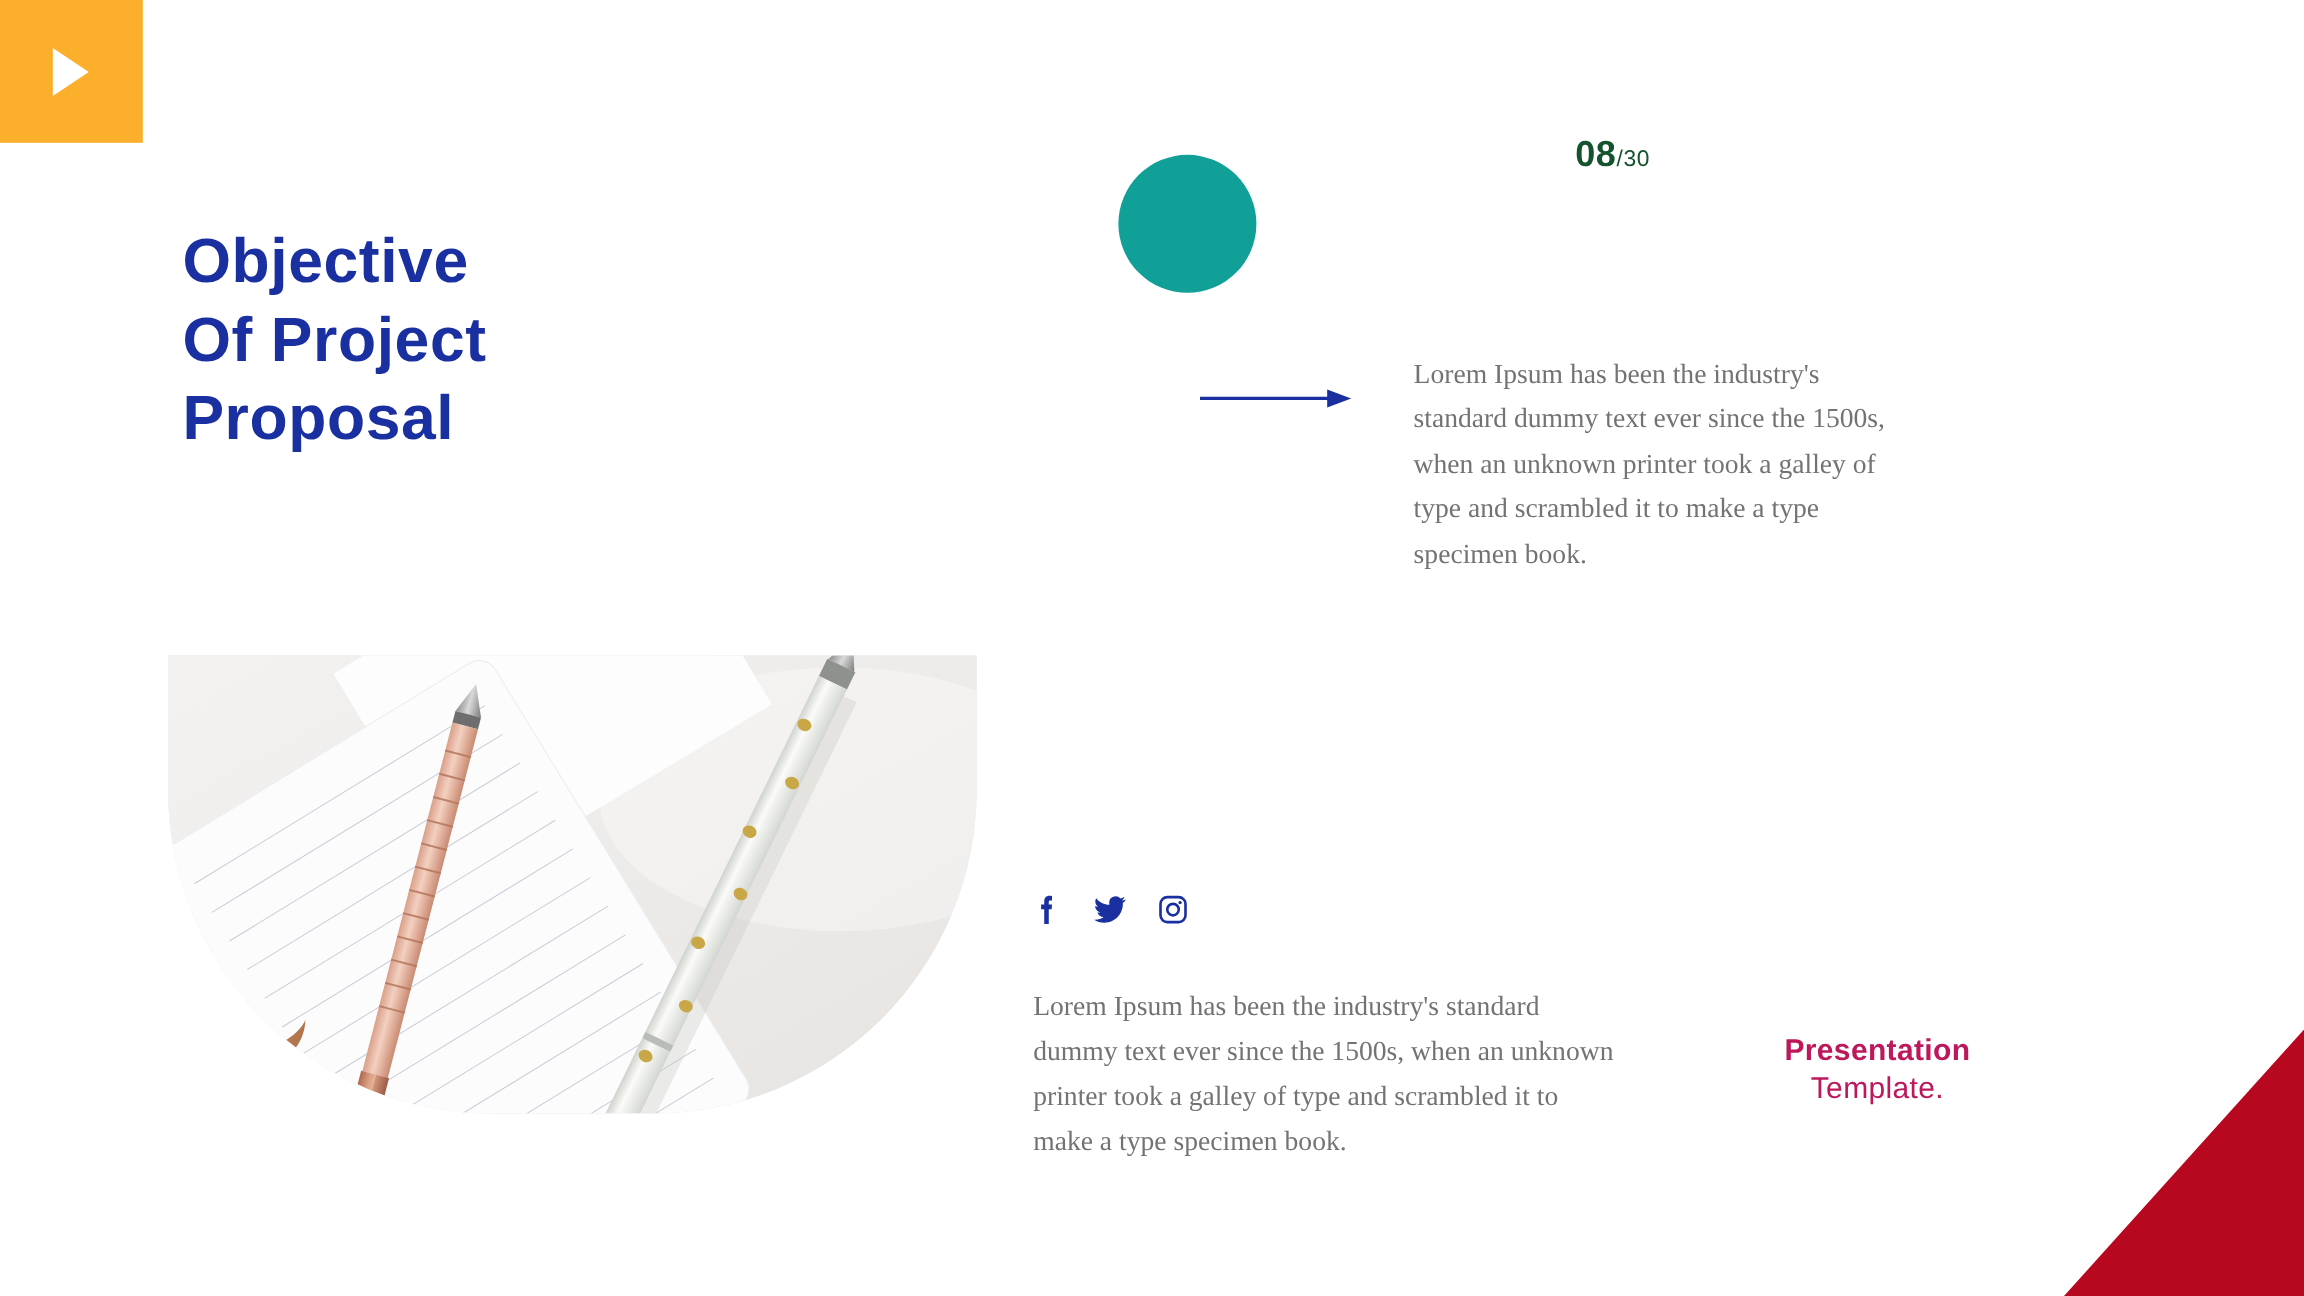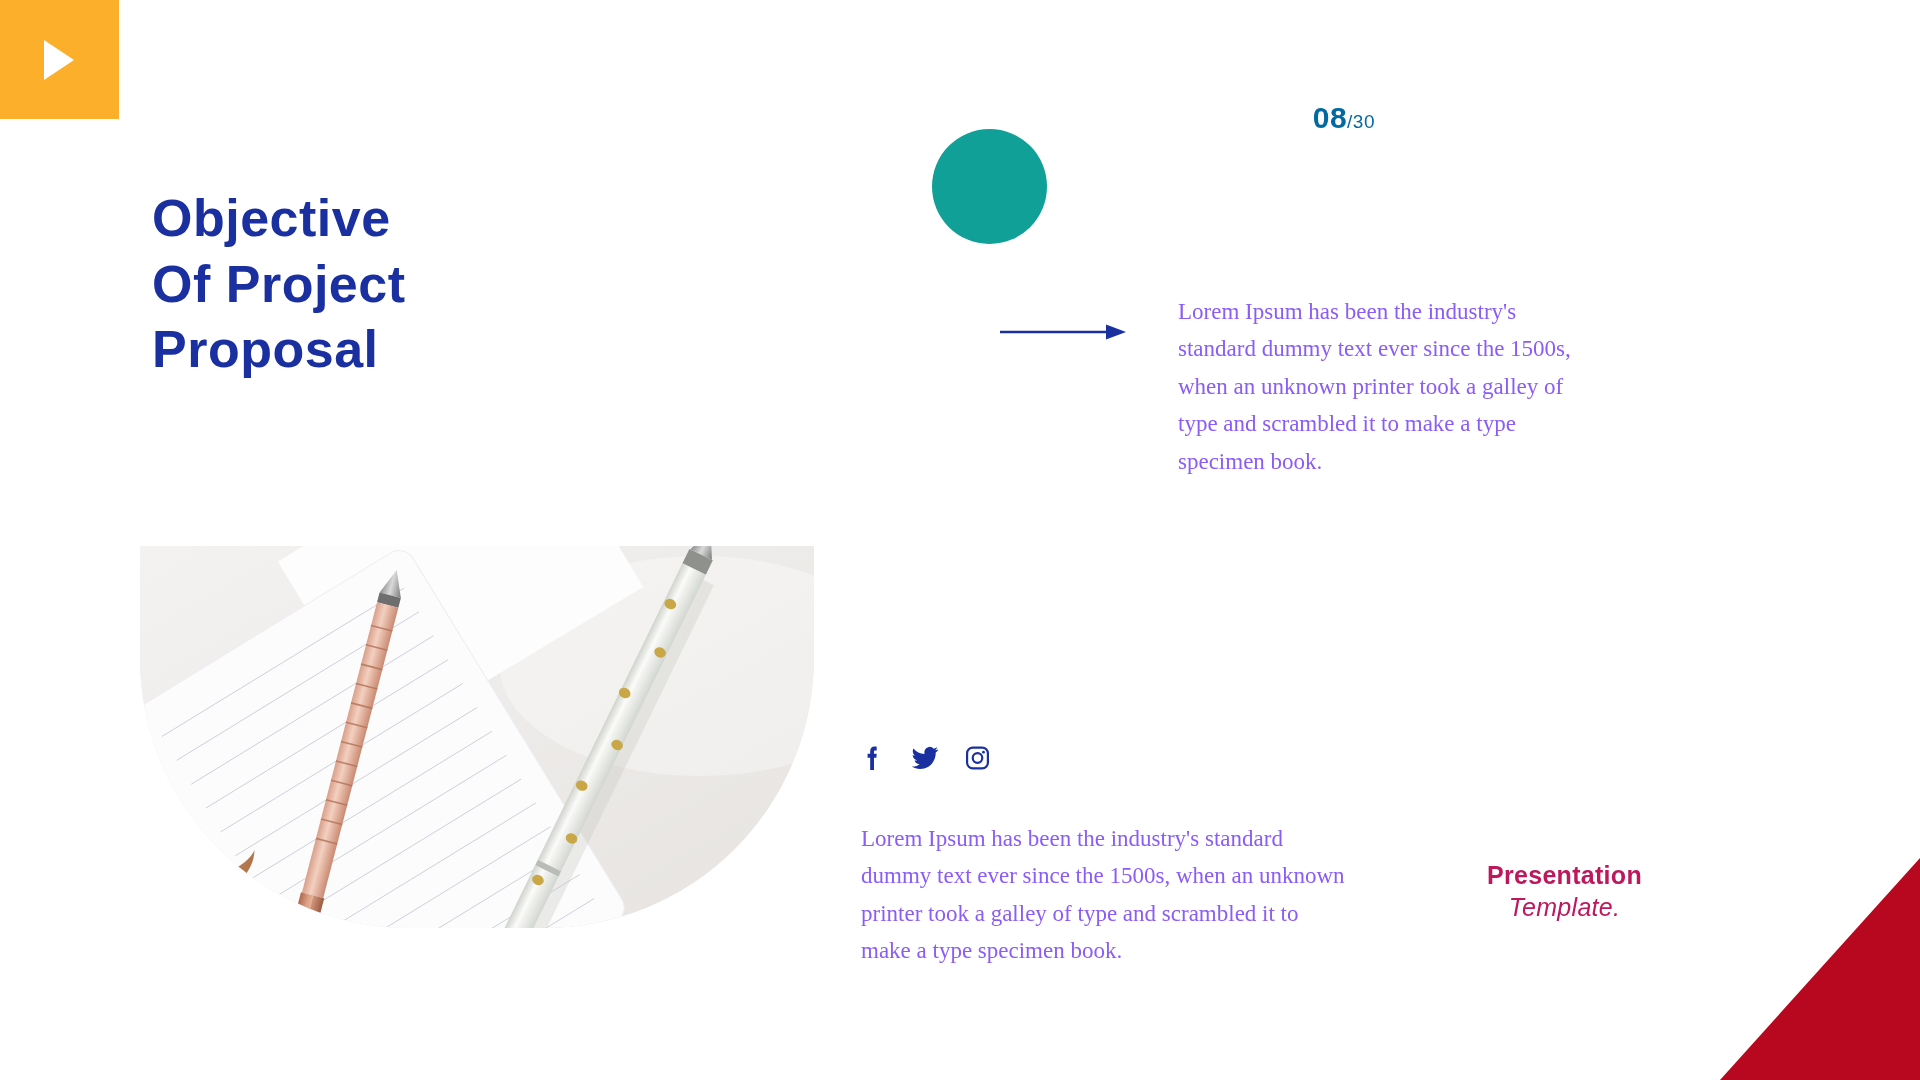--- a/index.html
+++ b/index.html
@@ -35,22 +35,22 @@
     height: 0;
     border-left: 30px solid #ffffff;
     border-top: 20px solid transparent;
     border-bottom: 20px solid transparent;
   }
 
   
   .page-counter {
     position: absolute;
     right: 545px;
-    top: 101px;
-    color: #0369a1;
+    top: 112px;
+    color: #14532d;
     white-space: nowrap;
     letter-spacing: .5px;
   }
   .page-counter .cur {
     font-size: 30px;
     font-weight: bold;
   }
   .page-counter .tot {
     font-size: 19px;
     font-weight: normal;
@@ -84,21 +84,21 @@
   .arrow {
     position: absolute;
     left: 1000px;
     top: 320px;
     width: 126px;
     height: 24px;
   }
 
   
   .para {
-    color: #8b5cf6;
+    color: #737373;
     font-family: "Liberation Serif", serif;
     font-size: 23px;
     line-height: 1.63;
   }
   .para-right {
     position: absolute;
     left: 1178px;
     top: 293px;
     width: 420px;
   }
@@ -143,21 +143,21 @@
     position: absolute;
     left: 1467px;
     top: 859px;
     color: #be185d;
     font-size: 25px;
     line-height: 1.28;
     text-align: center;
     width: 195px;
   }
   .lockup .l1 { font-weight: bold; display: block; letter-spacing: .3px;}
-  .lockup .l2 { font-weight: normal; display: block; letter-spacing: .3px; font-style: italic;}
+  .lockup .l2 { font-weight: normal; display: block; letter-spacing: .3px;}
 
   
   .red-corner {
     position: absolute;
     right: 0;
     bottom: 0;
     width: 200px;
     height: 222px;
     background: #B7081F;
     clip-path: polygon(100% 0, 100% 100%, 0 100%);

